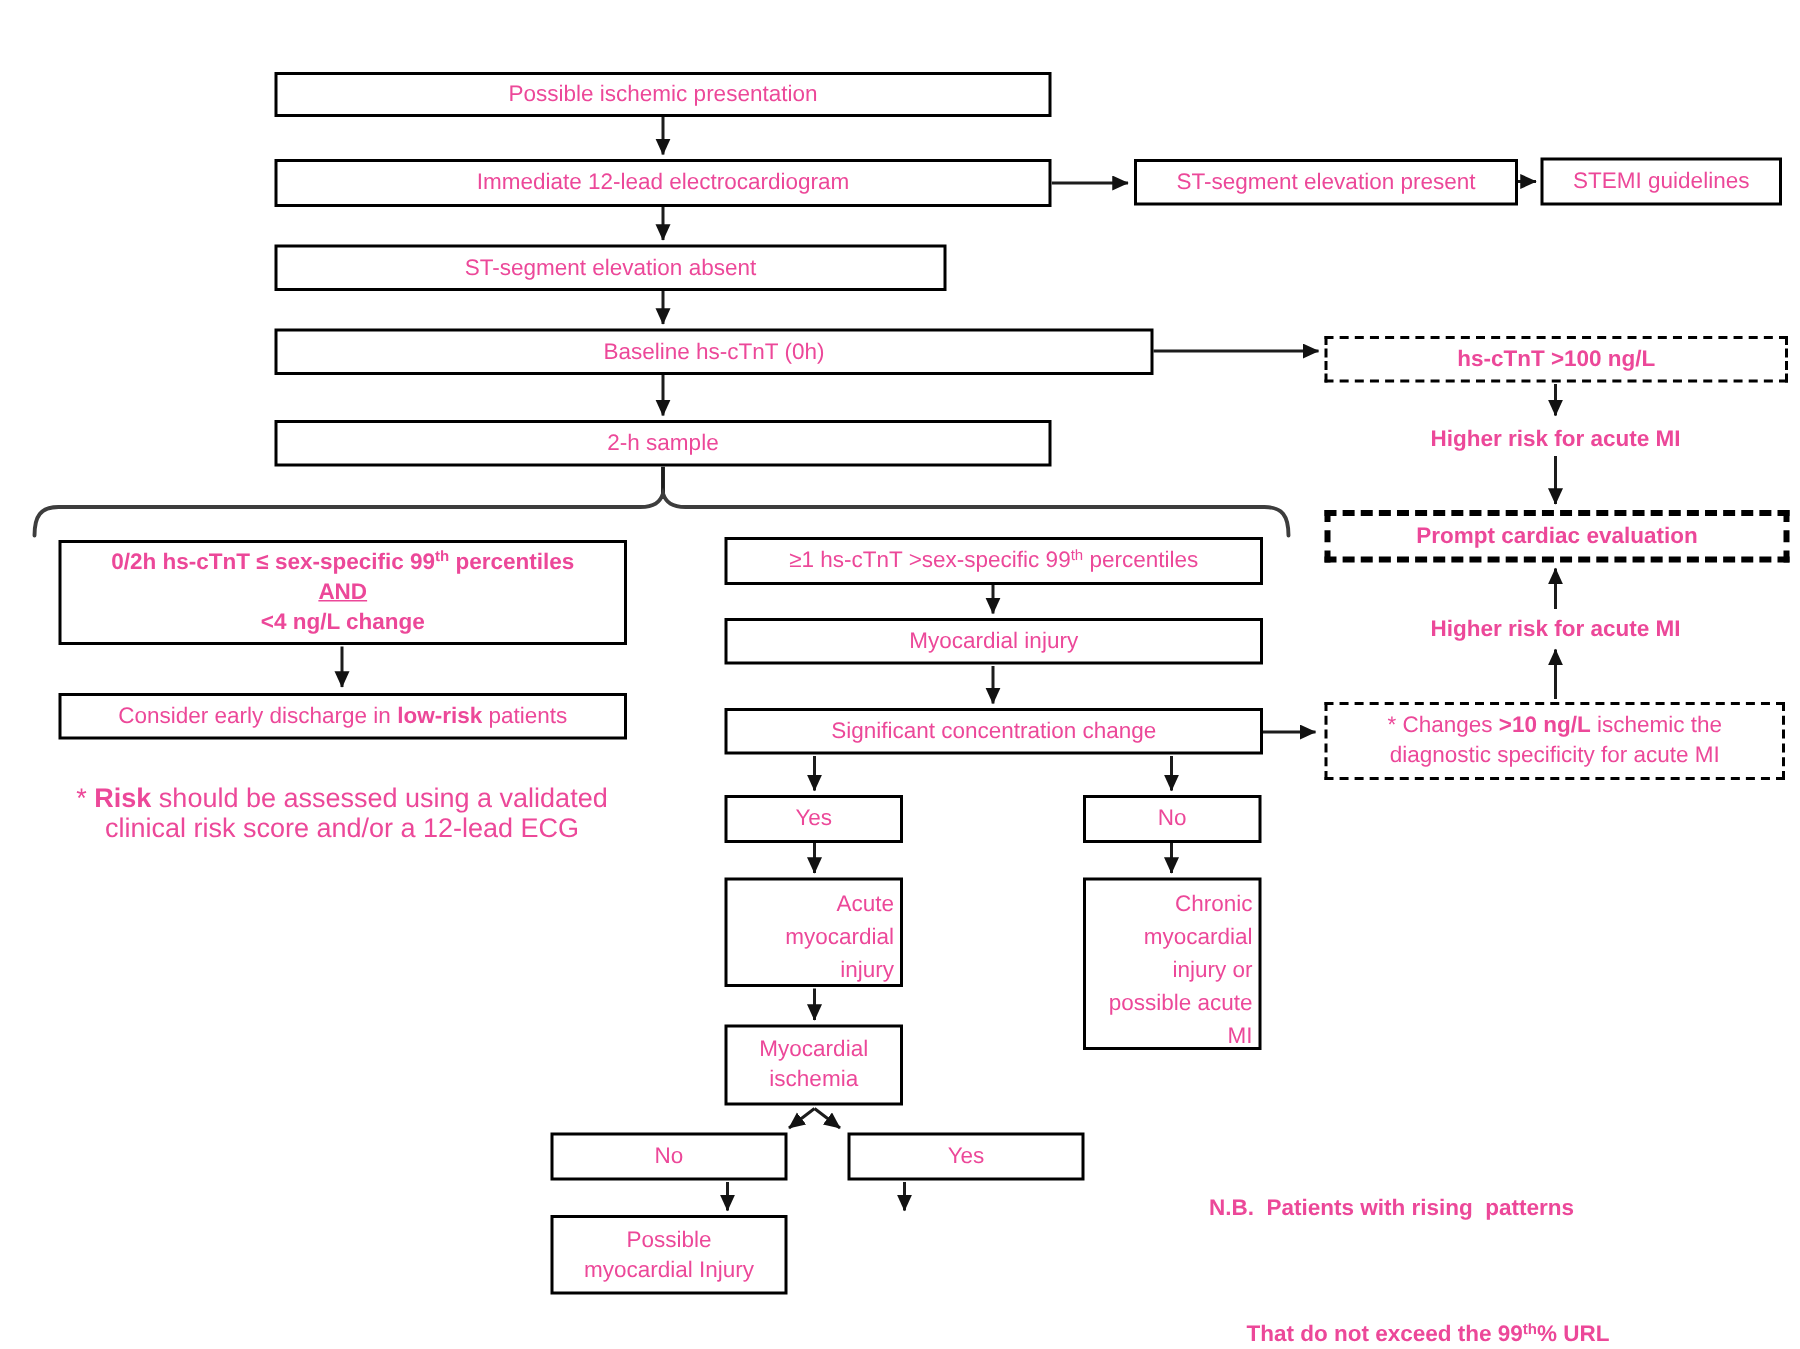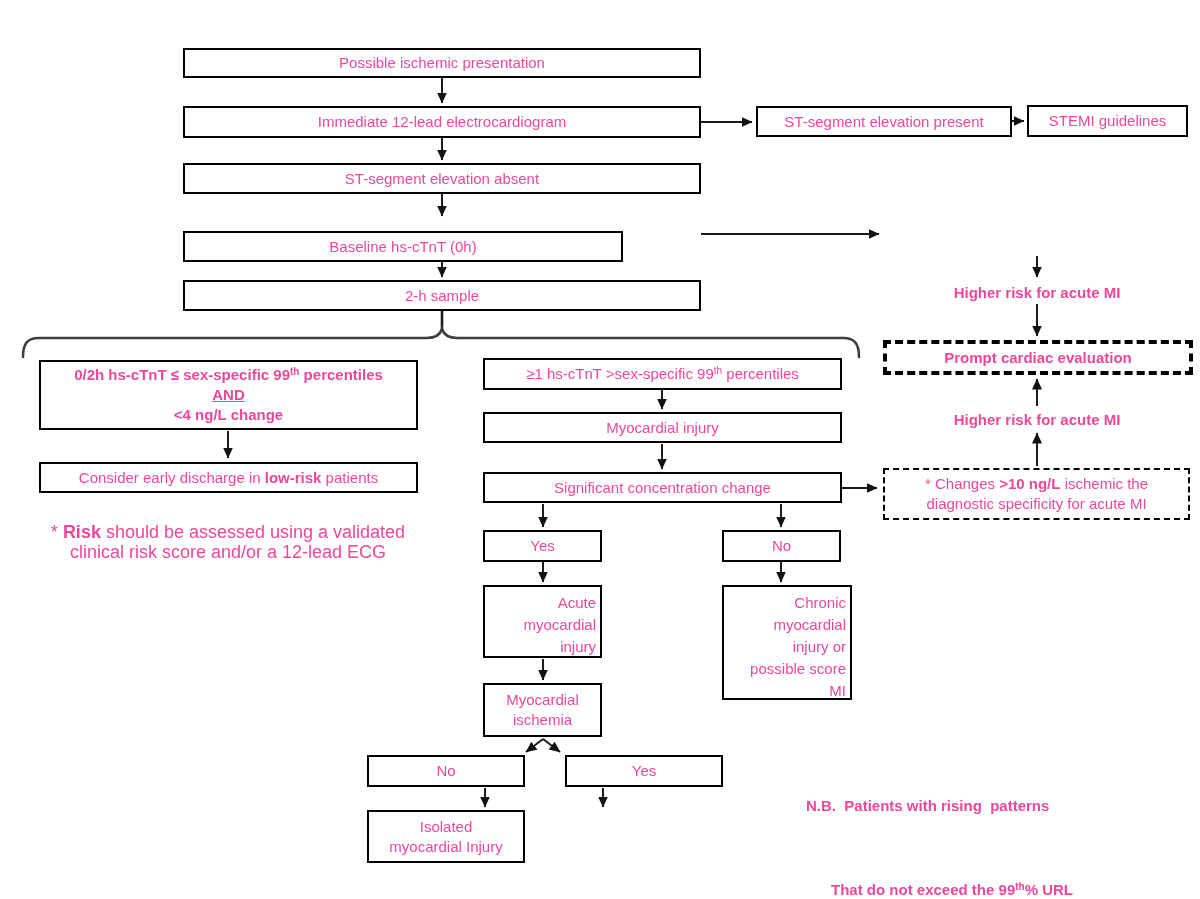--- a/index.html
+++ b/index.html
@@ -68,40 +68,43 @@
   </svg>
 
   <div class="node" style="left:183px;top:48px;width:518px;height:30px">
     <span>Possible ischemic presentation</span>
   </div>
 
   <div class="node" style="left:183px;top:106px;width:518px;height:32px">
     <span>Immediate 12-lead electrocardiogram</span>
   </div>
 
-  <div class="node" style="left:183px;top:163px;width:518px;height:31px">
+  <div class="node" style="left:183px;top:163px;width:448px;height:31px">
     <span>ST-segment elevation absent</span>
   </div>
 
-  <div class="node" style="left:183px;top:231px;width:440px;height:31px">
+  <div class="node" style="left:183px;top:219px;width:586px;height:31px">
     <span>Baseline hs-cTnT (0h)</span>
   </div>
 
   <div class="node" style="left:183px;top:280px;width:518px;height:31px">
     <span>2-h sample</span>
   </div>
 
   <div class="node" style="left:756px;top:106px;width:256px;height:31px">
     <span>ST-segment elevation present</span>
   </div>
 
   <div class="node" style="left:1027px;top:105px;width:161px;height:32px">
     <span>STEMI guidelines</span>
   </div>
 
+  <div class="node dashed bold" style="left:883px;top:224px;width:309px;height:31px">
+    <span>hs-cTnT &gt;100 ng/L</span>
+  </div>
 
   <div class="free" style="left:937px;top:284px;width:200px">
     <span>Higher risk for acute MI</span>
   </div>
 
   <div class="node heavy bold" style="left:883px;top:340px;width:310px;height:35px">
     <span>Prompt cardiac evaluation</span>
   </div>
 
   <div class="free" style="left:937px;top:411px;width:200px">
@@ -157,43 +160,43 @@
   <div class="node" style="left:722px;top:530px;width:119px;height:32px">
     <span>No</span>
   </div>
 
   <div class="node leftalign" style="left:483px;top:585px;width:119px;height:73px">
     <span class="line">Acute</span>
     <span class="line">myocardial</span>
     <span class="line">injury</span>
   </div>
 
-  <div class="node leftalign" style="left:722px;top:585px;width:130px;height:115px">
+  <div class="node leftalign" style="left:722px;top:585px;width:119px;height:115px">
     <span class="line">Chronic</span>
     <span class="line">myocardial</span>
     <span class="line">injury or</span>
-    <span class="line">possible score</span>
+    <span class="line">possible acute</span>
     <span class="line">MI</span>
   </div>
 
   <div class="node" style="left:483px;top:683px;width:119px;height:54px">
     <span class="line">Myocardial</span>
     <span class="line">ischemia</span>
   </div>
 
   <div class="node" style="left:367px;top:755px;width:158px;height:32px">
     <span>No</span>
   </div>
 
   <div class="node" style="left:565px;top:755px;width:158px;height:32px">
     <span>Yes</span>
   </div>
 
   <div class="node" style="left:367px;top:810px;width:158px;height:53px">
-    <span class="line">Isolated</span>
+    <span class="line">Possible</span>
     <span class="line">myocardial Injury</span>
   </div>
 
 
   <div class="nb" style="left:806px;top:753px;width:300px">
     <span class="line">N.B.  Patients with rising  patterns</span>
     <span class="line">
       <span>That do not exceed the 99</span><sup>th</sup><span>% URL</span>
     </span>
     

